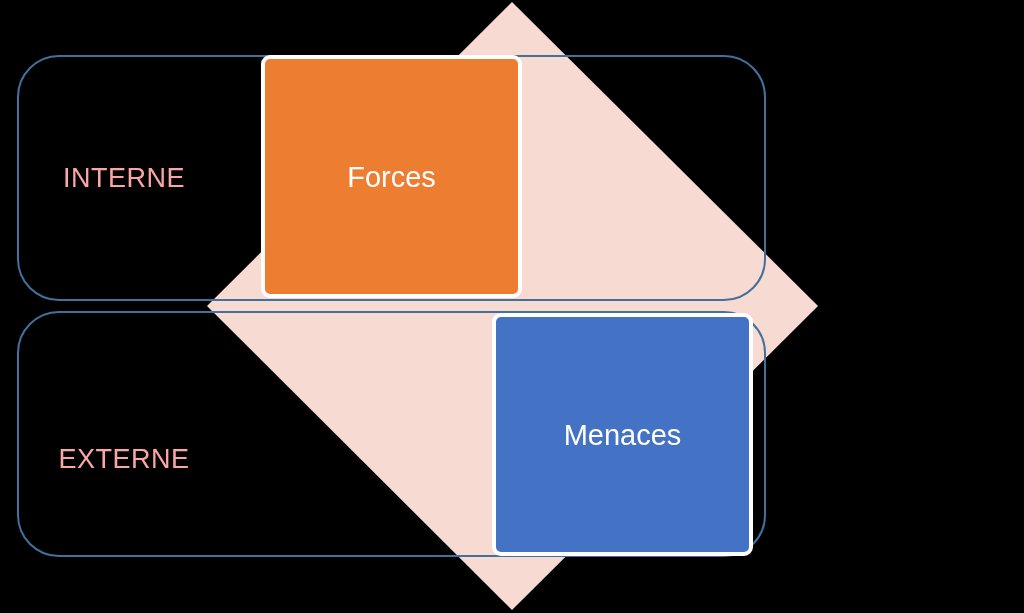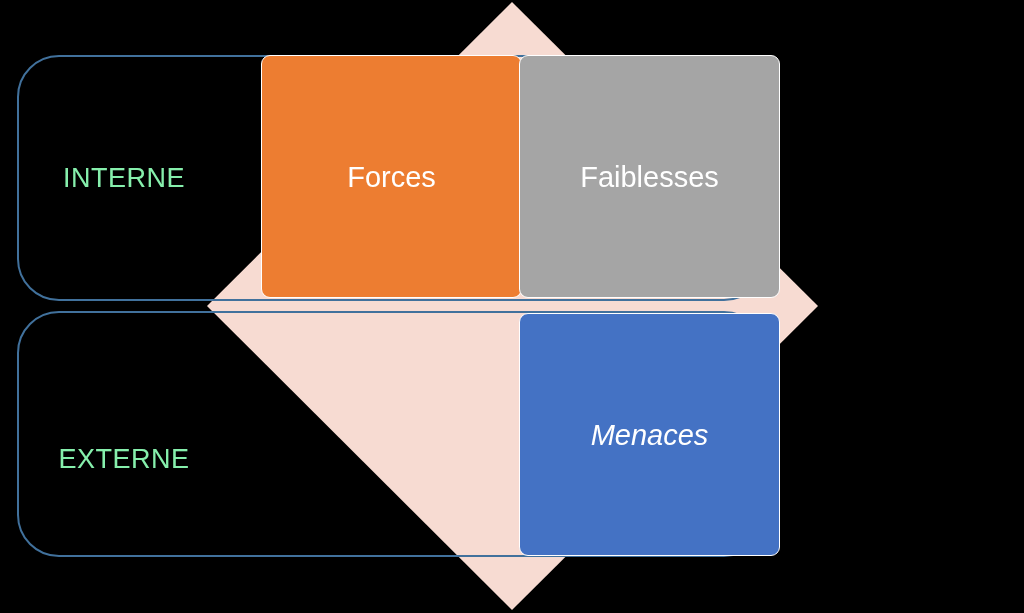--- a/index.html
+++ b/index.html
@@ -35,44 +35,44 @@
   .row-outline.top { top: 55px; }
   .row-outline.bottom { top: 311px; }
 
   .row-label {
     position: absolute;
     left: 28px;
     width: 192px;
     text-align: center;
     font-size: 27px;
     letter-spacing: 0.5px;
-    color: #86efac; 
+    color: #fca5a5; 
     line-height: 32px;
   }
   .row-label.internal { top: 162px; }
   .row-label.external { top: 418px; margin-top: 25px; }
 
   .cell {
     position: absolute;
     width: 261px;
     height: 243px;
-    border: 1px solid #ffffff;
+    border: 4px solid #ffffff;
     border-radius: 9px;
     box-sizing: border-box;
     display: flex;
     align-items: center;
     justify-content: center;
     color: #FFFFFF;
     font-size: 29px;
     line-height: 34px;
   }
   .cell.forces       { left: 261px; top: 55px;  background: #ED7D31; }
   .cell.faiblesses   { left: 519px; top: 55px;  background: #A5A5A5; }
   .cell.opportunites { left: 261px; top: 313px; background: #FFC000; }
-  .cell.menaces      { left: 519px; top: 313px; background: #4472C4; font-style: italic; }
+  .cell.menaces      { left: 492px; top: 313px; background: #4472C4; }
 </style>
 </head>
 <body>
 
 <div class="canvas">
 
   <svg class="diamond-svg" viewBox="0 0 1024 613" xmlns="http://www.w3.org/2000/svg" aria-hidden="true">
     <polygon points="512,2 818,306 512,610 207,306" fill="#F7DBD2"></polygon>
   </svg>
 
@@ -80,22 +80,19 @@
   <div class="row-outline bottom"></div>
 
   <div class="row-label internal">INTERNE</div>
 
   <div class="row-label external">EXTERNE</div>
 
   <div class="cell forces">
     <span>Forces</span>
   </div>
 
-  <div class="cell faiblesses">
-    <span>Faiblesses</span>
-  </div>
 
 
   <div class="cell menaces">
     <span>Menaces</span>
   </div>
 
 </div>
 
 </body></html>

